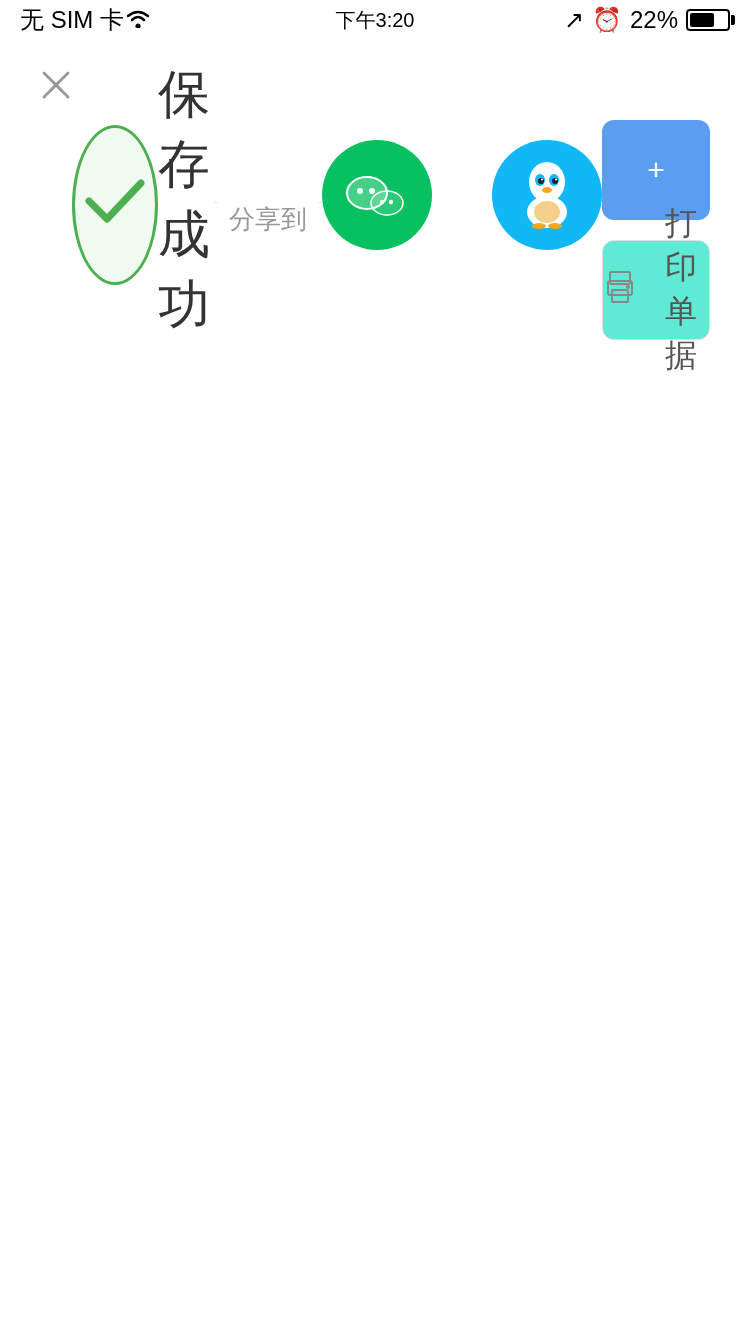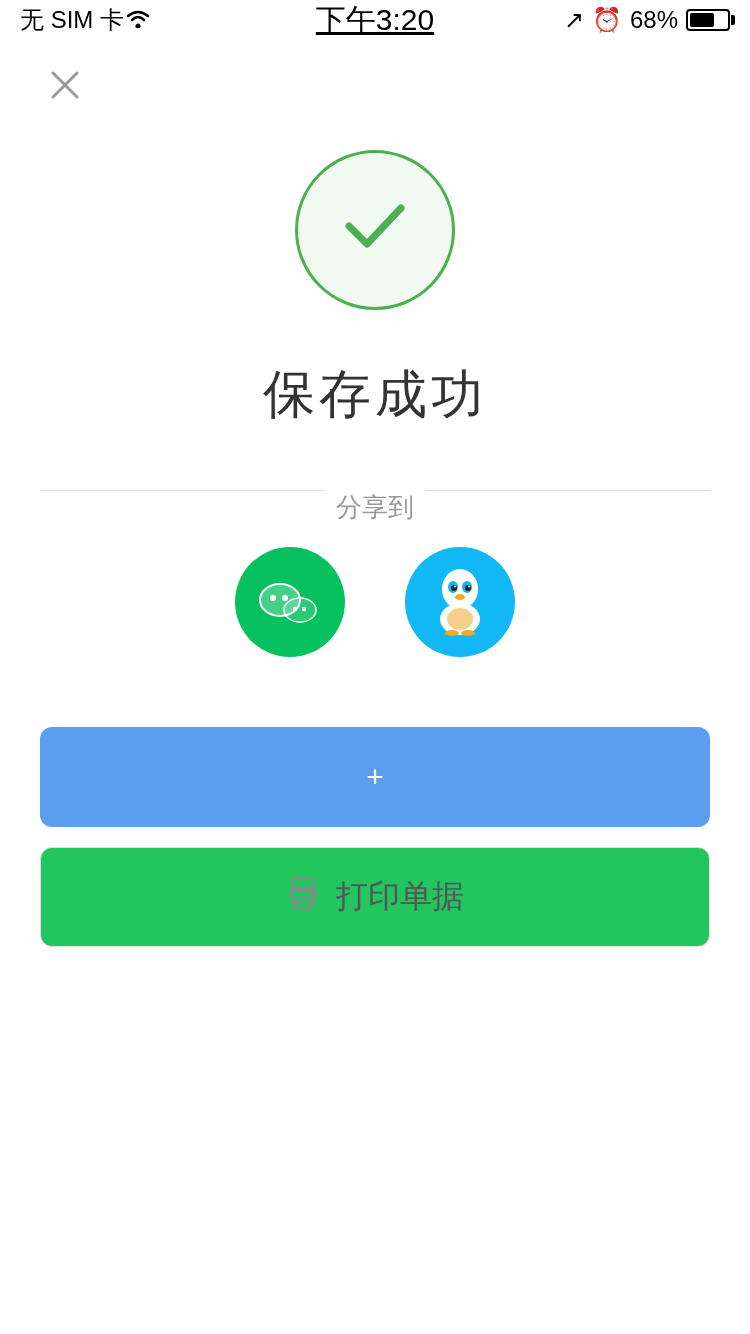--- a/index.html
+++ b/index.html
@@ -32,26 +32,25 @@
     }
 
     .status-left {
       display: flex;
       align-items: center;
       gap: 0;
       font-size: 24px;
     }
 
     .status-center {
-      font-size: 30px;
+      font-size: 20px;
       font-weight: 500;
       position: absolute;
       left: 50%;
       transform: translateX(-50%);
-      text-decoration: underline;
     }
 
     .status-right {
       display: flex;
       align-items: center;
       gap: 8px;
       font-size: 24px;
     }
 
     .battery-icon {
@@ -82,21 +81,21 @@
       height: 100%;
       background: #000;
       border-radius: 2px;
     }
 
     
     .content {
       width: 100%;
       padding: 20px 40px 40px;
       display: flex;
-      flex-direction: column;
+      flex-direction: row;
       align-items: center;
     }
 
     
     .close-btn {
       align-self: flex-start;
       width: 50px;
       height: 50px;
       display: flex;
       align-items: center;
@@ -195,21 +194,21 @@
       display: flex;
       flex-direction: column;
       gap: 20px;
     }
 
     .action-btn {
       width: 100%;
       height: 100px;
       border-radius: 12px;
       border: 1px solid #e0e0e0;
-      background: #22c55e;
+      background: #5eead4;
       display: flex;
       align-items: center;
       justify-content: center;
       gap: 16px;
       font-size: 32px;
       color: #555;
       cursor: pointer;
       outline: none;
     }
 
@@ -236,21 +235,21 @@
         <circle cx="14" cy="20" r="2.5" fill="black"></circle>
         <path d="M8,14 Q14,8 20,14" fill="none" stroke="black" stroke-width="2.5" stroke-linecap="round"></path>
         <path d="M4,10 Q14,2 24,10" fill="none" stroke="black" stroke-width="2.5" stroke-linecap="round"></path>
       </svg>
     </span>
   </div>
   <div class="status-center">下午3:20</div>
   <div class="status-right">
     <span>↗</span>
     <span>⏰</span>
-    <span>68%</span>
+    <span>22%</span>
     <div class="battery-icon">
       <div class="battery-fill"></div>
     </div>
   </div>
 </div>
 
 <div class="content">
 
   <div class="close-btn">
     <svg class="close-icon-svg" viewBox="0 0 32 32" fill="none" xmlns="http://www.w3.org/2000/svg">

